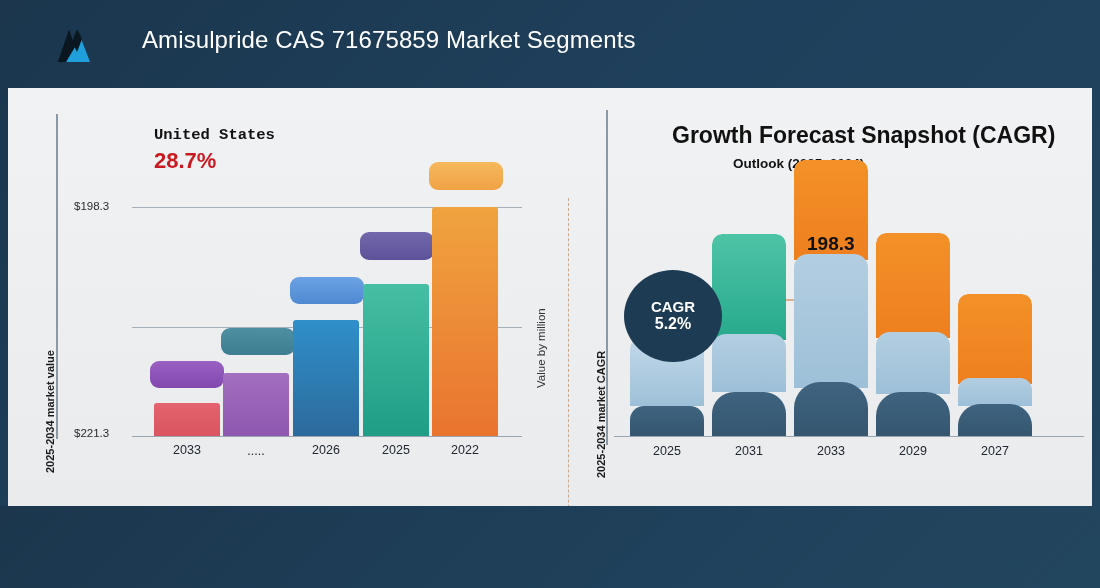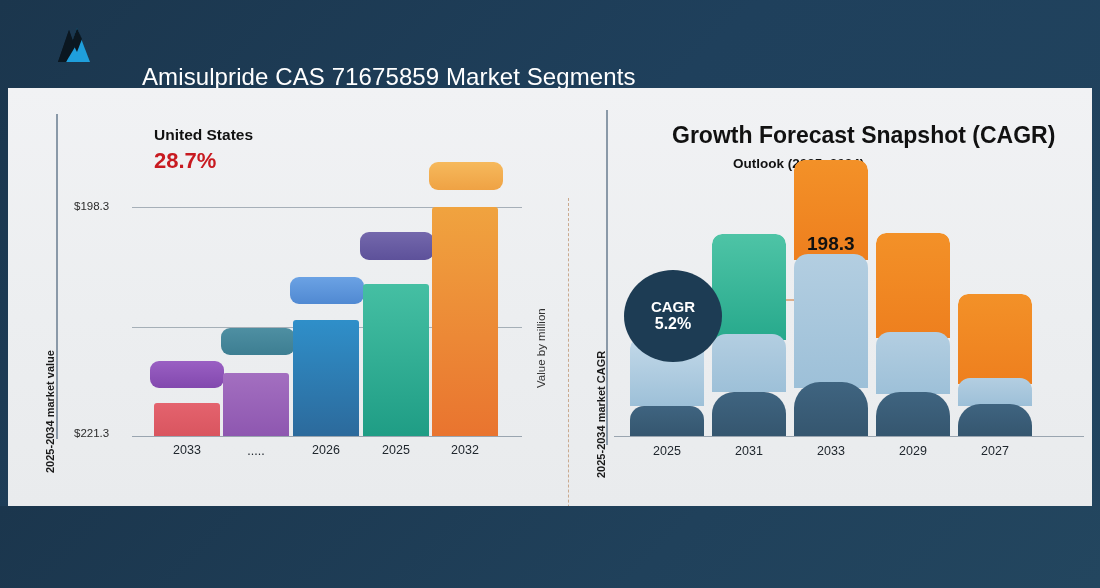--- a/index.html
+++ b/index.html
@@ -8,21 +8,21 @@
     font-family:"Liberation Sans","DejaVu Sans",sans-serif;
     background:#1d3a52;
   }
   .page{position:relative;width:1100px;height:588px;
     background:linear-gradient(135deg,#1b364d 0%,#1f405c 45%,#22455f 100%);}
 
   
   .header{position:absolute;left:0;top:0;width:1100px;height:88px;}
   .logo{position:absolute;left:44px;top:22px;width:58px;height:44px;}
   .header-title{position:absolute;left:142px;top:26px;
-    font-size:24px;color:#ffffff;letter-spacing:.1px;white-space:nowrap;margin-top:37px;}
+    font-size:24px;color:#ffffff;letter-spacing:.1px;white-space:nowrap;}
 
   
   .panel{position:absolute;left:8px;top:88px;width:1084px;height:418px;
     background:linear-gradient(180deg,#f1f2f4 0%,#eceef0 55%,#e9ebed 100%);}
   .panel-divider{position:absolute;left:560px;top:110px;width:0;height:380px;
     border-left:1px dashed #caa98e;}
 
   
   .chart{position:absolute;}
   .axis-v{position:absolute;width:2px;background:#8a99a8;}
@@ -84,21 +84,21 @@
       <div class="ylabel-rot plain" style="left:527px;top:300px;">Value by million</div>
 
       <div class="gridline" style="left:124px;top:119px;width:390px;"></div>
       <div class="gridline" style="left:124px;top:239px;width:390px;"></div>
 
       <div class="axis-h" style="left:124px;top:348px;width:390px;"></div>
 
       <div class="tick" style="left:66px;top:112px;">$198.3</div>
       <div class="tick" style="left:66px;top:339px;">$221.3</div>
 
-      <div class="lbl-country" style="left:146px;top:38px;">United States</div>
+      <div class="lbl-country" style="left:146px;top:38px;font-family:Liberation Mono, monospace;">United States</div>
       <div class="lbl-pct" style="left:146px;top:60px;">28.7%</div>
 
       <div class="bar" style="left:146px;top:315px;width:66px;height:33px;
            background:linear-gradient(180deg,#e4636e 0%,#d9555f 100%);"></div>
       <div class="cap" style="left:142px;top:273px;width:74px;height:27px;
            background:linear-gradient(180deg,#9a60c3 0%,#8248ae 100%);"></div>
       <div class="xtick" style="left:146px;top:355px;width:66px;">2033</div>
 
       <div class="bar" style="left:215px;top:285px;width:66px;height:63px;
            background:linear-gradient(180deg,#a36fc0 0%,#8e57b0 100%);"></div>
@@ -115,21 +115,21 @@
       <div class="bar" style="left:355px;top:196px;width:66px;height:152px;
            background:linear-gradient(180deg,#45bfa3 0%,#1f9d85 100%);"></div>
       <div class="cap" style="left:352px;top:144px;width:74px;height:28px;
            background:linear-gradient(180deg,#7468ac 0%,#5d519a 100%);"></div>
       <div class="xtick" style="left:355px;top:355px;width:66px;">2025</div>
 
       <div class="bar" style="left:424px;top:119px;width:66px;height:229px;
            background:linear-gradient(180deg,#f0a33f 0%,#e9742f 100%);"></div>
       <div class="cap" style="left:421px;top:74px;width:74px;height:28px;
            background:linear-gradient(180deg,#f6b95c 0%,#efa244 100%);"></div>
-      <div class="xtick" style="left:424px;top:355px;width:66px;">2032</div>
+      <div class="xtick" style="left:424px;top:355px;width:66px;">2022</div>
     </div>
 
     <div class="chart" style="left:570px;top:0;width:514px;height:418px;">
 
       <div class="axis-v" style="left:28px;top:22px;height:335px;"></div>
       <div class="ylabel-rot" style="left:17px;top:390px;">2025-2034 market CAGR</div>
 
       <div class="rtitle" style="left:94px;top:34px;">Growth Forecast Snapshot (CAGR)</div>
       <div class="rsub" style="left:155px;top:68px;">Outlook (2025–2034)</div>
 

